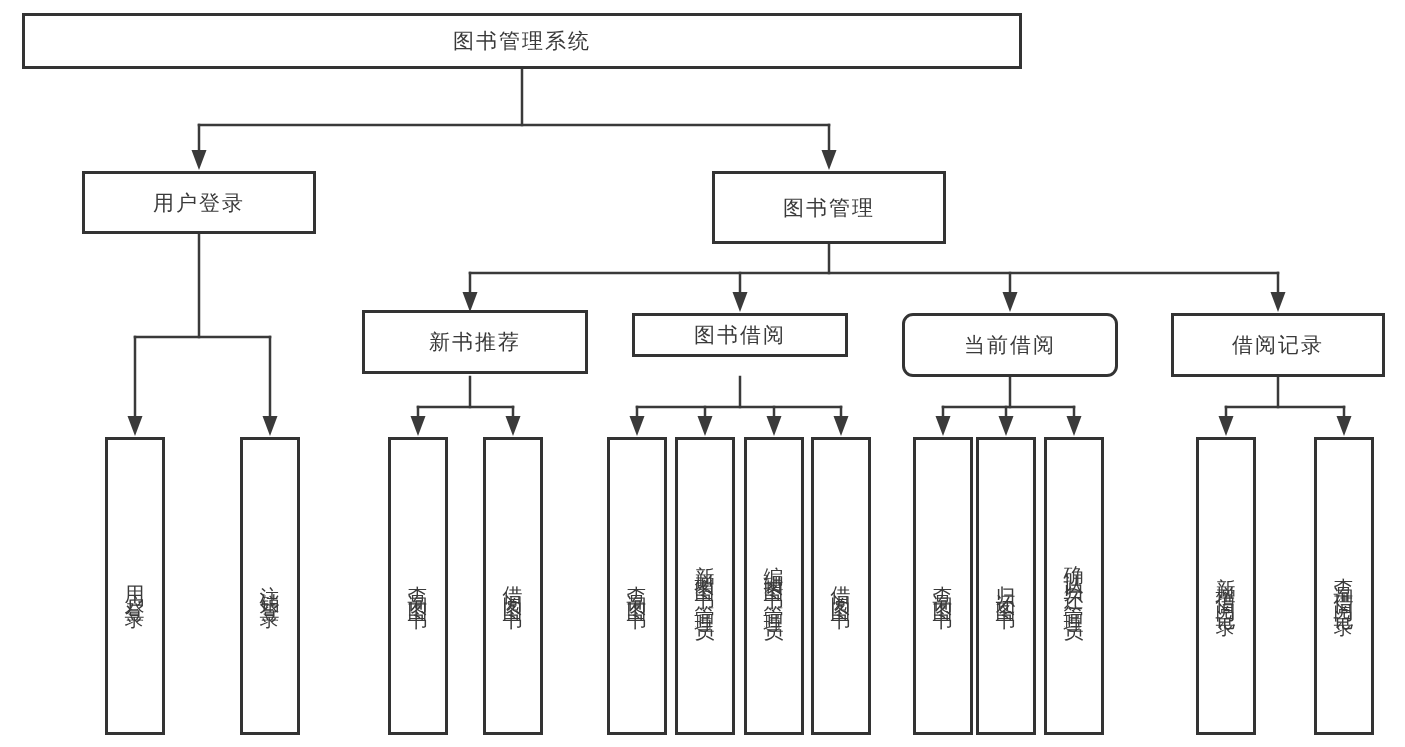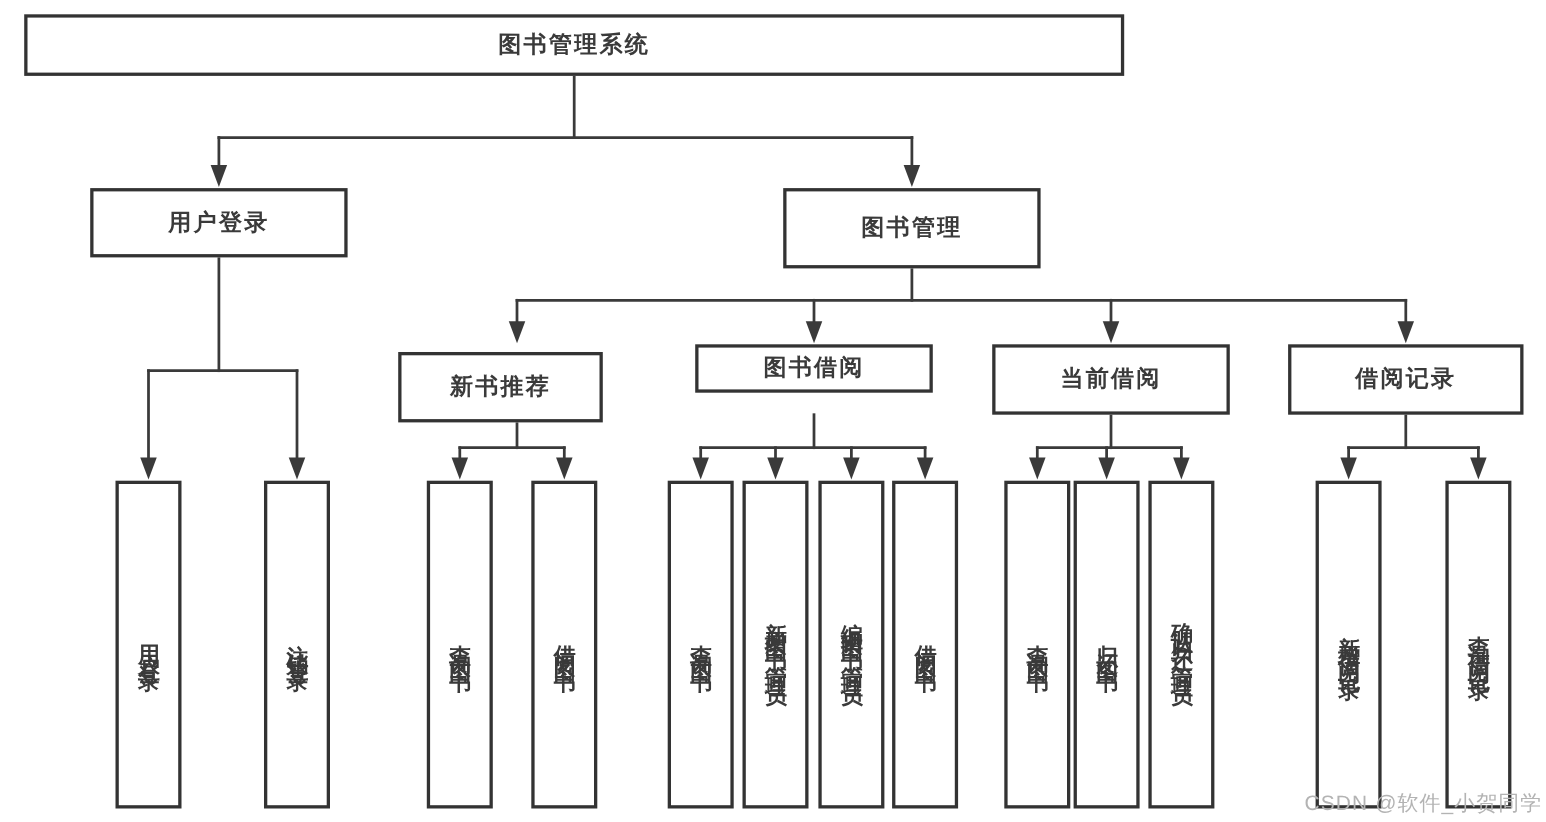--- a/index.html
+++ b/index.html
@@ -31,21 +31,20 @@
     box-sizing: border-box;
     display: flex;
     align-items: center;
     justify-content: center;
     color: var(--text);
     font-size: 21px;
     letter-spacing: 2px;
     z-index: 2;
     text-align: center;
     line-height: 1.2;
-    font-weight: bold;
   }
   .node.vertical {
     writing-mode: vertical-rl;
     font-size: 20px;
     letter-spacing: 8px;
   }
   #watermark {
     position: absolute;
     right: 3px;
     bottom: 4px;
@@ -111,32 +110,31 @@
       <line x1="1226" y1="407" x2="1344" y2="407" stroke="#3a3a3a" stroke-width="2.5" stroke-linecap="square"></line>
       <line x1="1226" y1="407" x2="1226" y2="421" stroke="#3a3a3a" stroke-width="2.5" stroke-linecap="square"></line>
       <polygon points="1218.5,416 1233.5,416 1226,436" fill="#3a3a3a"></polygon>
       <line x1="1344" y1="407" x2="1344" y2="421" stroke="#3a3a3a" stroke-width="2.5" stroke-linecap="square"></line>
       <polygon points="1336.5,416 1351.5,416 1344,436" fill="#3a3a3a"></polygon>
     </svg>
   <div id="nodes">
       <div class="node" style="left: 22px; top: 13px; width: 1000px; height: 56px;">图书管理系统</div>
       <div class="node" style="left: 82px; top: 171px; width: 234px; height: 63px;">用户登录</div>
       <div class="node" style="left: 712px; top: 171px; width: 234px; height: 73px;">图书管理</div>
-      <div class="node" style="left: 362px; top: 320px; width: 186px; height: 64px;">新书推荐</div>
+      <div class="node" style="left: 362px; top: 310px; width: 226px; height: 64px;">新书推荐</div>
       <div class="node" style="left: 632px; top: 313px; width: 216px; height: 44px;">图书借阅</div>
-      <div class="node" style="left: 902px; top: 313px; width: 216px; height: 64px;">当前借阅</div>
+      <div class="node" style="left: 902px; top: 313px; width: 216px; height: 64px; border-radius: 11px;">当前借阅</div>
       <div class="node" style="left: 1171px; top: 313px; width: 214px; height: 64px;">借阅记录</div>
       <div class="node vertical" style="left: 105px; top: 437px; width: 60px; height: 298px;">用户登录</div>
       <div class="node vertical" style="left: 240px; top: 437px; width: 60px; height: 298px;">注销登录</div>
       <div class="node vertical" style="left: 388px; top: 437px; width: 60px; height: 298px;">查询图书</div>
       <div class="node vertical" style="left: 483px; top: 437px; width: 60px; height: 298px;">借阅图书</div>
       <div class="node vertical" style="left: 607px; top: 437px; width: 60px; height: 298px;">查询图书</div>
       <div class="node vertical" style="left: 675px; top: 437px; width: 60px; height: 298px;">新增图书（管理员）</div>
       <div class="node vertical" style="left: 744px; top: 437px; width: 60px; height: 298px;">编辑图书（管理员）</div>
       <div class="node vertical" style="left: 811px; top: 437px; width: 60px; height: 298px;">借阅图书</div>
       <div class="node vertical" style="left: 913px; top: 437px; width: 60px; height: 298px;">查询图书</div>
       <div class="node vertical" style="left: 976px; top: 437px; width: 60px; height: 298px;">归还图书</div>
       <div class="node vertical" style="left: 1044px; top: 437px; width: 60px; height: 298px;">确认归还（管理员）</div>
       <div class="node vertical" style="left: 1196px; top: 437px; width: 60px; height: 298px;">新增借阅记录</div>
       <div class="node vertical" style="left: 1314px; top: 437px; width: 60px; height: 298px;">查询借阅记录</div>
     </div>
-  <span id="watermark">CSDN @软件_小贺同学</span>
 </div>
 
 </body></html>

